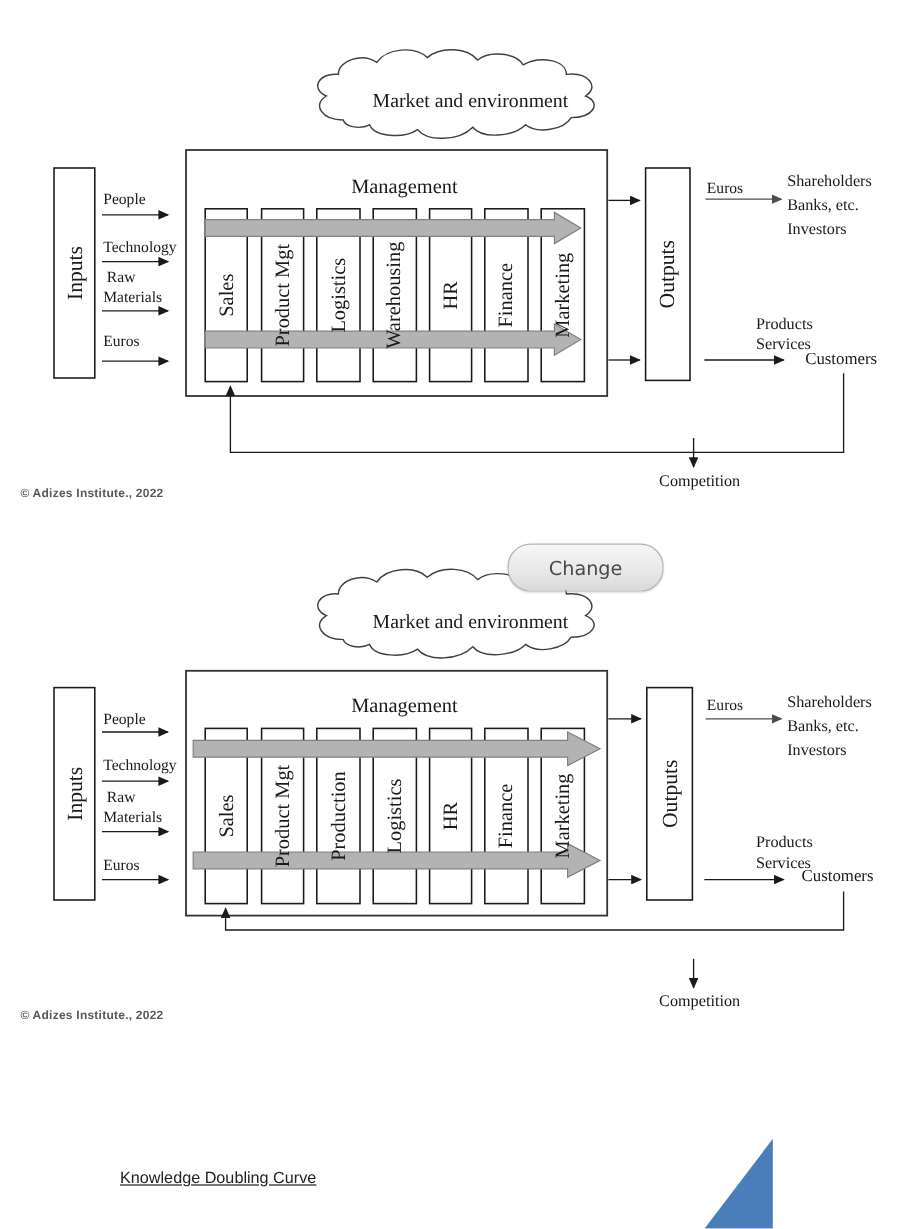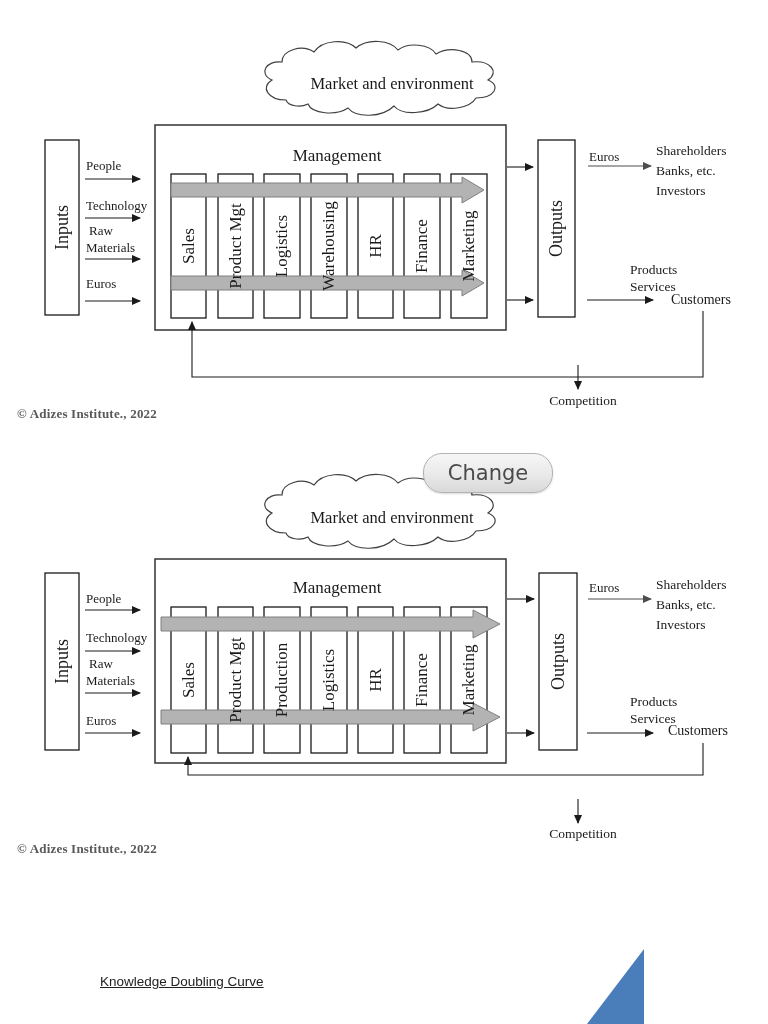--- a/index.html
+++ b/index.html
@@ -12,30 +12,30 @@
   .ctr { text-align:center; }
   .serif13 { font-size:13px; line-height:13px; }
   .vlabel { position:absolute; z-index:2; display:flex; align-items:center; justify-content:center; }
   .vlabel > span { transform:rotate(-90deg); white-space:nowrap; font-family:"Liberation Serif",serif; }
   .dept { font-size:17px; }
   .io { font-size:18px; }
   .cloud-label { width:280px; text-align:center; font-size:16.5px; }
   .invest { font-size:13.5px; line-height:20px; white-space:pre-line; }
   .prodserv { font-size:13.5px; line-height:17px;margin-left:43px; }
   .copyright {
-    font-family:Liberation Serif, serif; font-weight:bold;
-    font-size:13px; color:#595959; letter-spacing:0.2px;
+    font-family:Liberation Sans, sans-serif; font-weight:bold;
+    font-size:10px; color:#595959; letter-spacing:0.2px;
   }
   .capsule {
     position:absolute; z-index:3; left:423px; width:128px; height:38px;
     border:1px solid #b3b3b3; border-radius:19px;
     background:linear-gradient(180deg,#f6f6f6 0%,#e9e9e9 55%,#d9d9d9 100%);
     box-shadow:0 1px 2px rgba(0,0,0,0.15);
     display:flex; align-items:center; justify-content:center;
-    font-family:"DejaVu Sans", sans-serif; font-size:21px; color:#4a4a4a;
+    font-family:"DejaVu Sans", sans-serif; font-size:16px; color:#4a4a4a;
   }
   .knowledge {
     font-family:"Liberation Sans", sans-serif; font-size:13.5px; color:#222;
   }
 </style>
 </head>
 <body>
 
 <div class="page">
 

